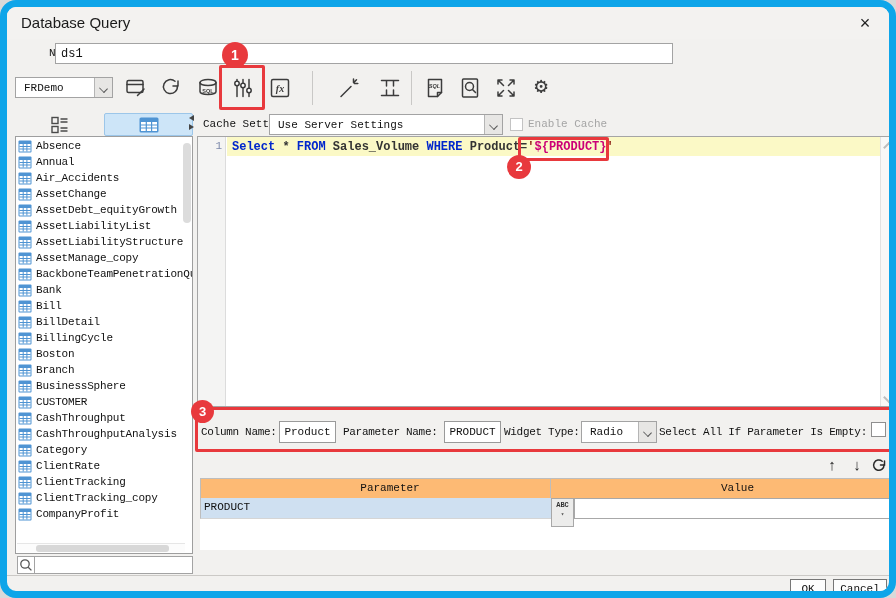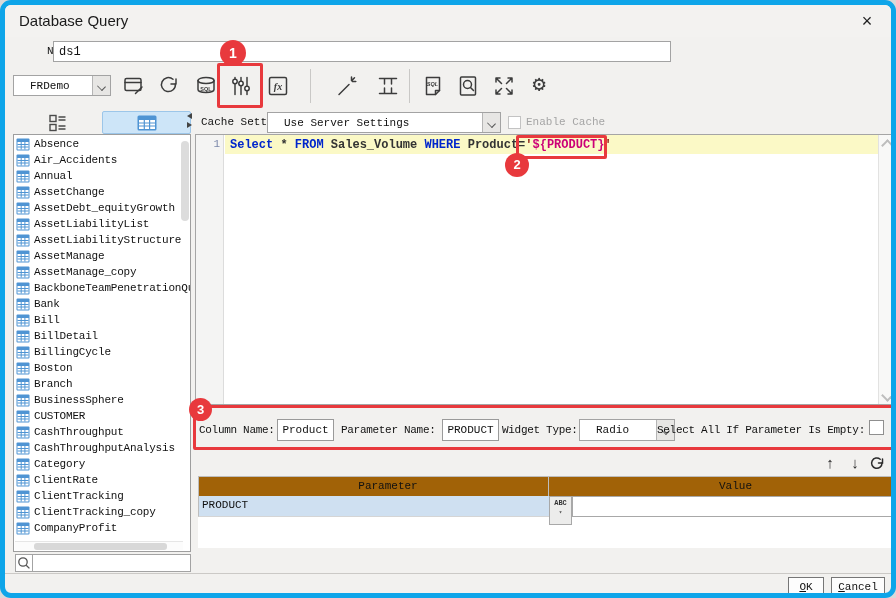--- a/index.html
+++ b/index.html
@@ -1,30 +1,30 @@
 <!DOCTYPE html>
 <html><head>
 <meta charset="utf-8">
 <style>
   * { box-sizing: border-box; margin: 0; padding: 0; }
   html,body { width:896px; height:598px; background:#d9d9d9; font-family:"Liberation Mono", monospace; }
-  .dialog { position:relative; width:896px; height:598px; background:#f2f1ef; border:5px solid #0ea5e9; border-radius:11px; overflow:hidden; }
+  .dialog { position:relative; width:896px; height:598px; background:#f2f1ef; border:7px solid #0ea5e9; border-radius:16px; overflow:hidden; }
 
   
   .titlebar { position:absolute; left:0; top:0; right:0; height:32px; background:#f3f2f0; }
   .title-text { position:absolute; left:14px; top:7px; font-family:"Liberation Sans", sans-serif; font-size:15px; color:#1b1b1b; }
   .close-btn { position:absolute; right:12px; top:5px; width:24px; height:22px; text-align:center; font-family:"Liberation Sans",sans-serif; font-size:18px; line-height:22px; color:#222; cursor:pointer; }
 
   
   .name-label { position:absolute; left:8px; top:40px; font-size:11px; color:#111;padding-left:34px; }
   .name-input { position:absolute; left:48px; top:36px; width:618px; height:21px; border:1px solid #a3a3a3; background:#fff; font-family:"Liberation Mono",monospace; font-size:12px; padding:8px 5px; color:#111; }
 
   
   .combo { position:absolute; height:21px; background:#fff; border:1px solid #a3a3a3; display:flex; align-items:center; }
-  .combo-text { flex:1; font-size:11px; color:#111; padding-left:16px; white-space:nowrap; overflow:hidden; }
+  .combo-text { flex:1; font-size:11px; color:#111; padding-left:8px; white-space:nowrap; overflow:hidden; }
   .combo-arrow { width:18px; height:100%; background:#e7e6e4; border-left:1px solid #b5b5b5; position:relative; }
   .combo-arrow::after { content:""; position:absolute; left:5px; top:7px; width:6px; height:6px; border-right:1.5px solid #555; border-bottom:1.5px solid #555; transform:rotate(45deg) scale(1,.8); }
   .conn-combo { left:8px; top:70px; width:98px; }
   .tool-btn { position:absolute; top:68px; width:26px; height:26px; display:flex; align-items:center; justify-content:center; }
   .tool-sep { position:absolute; top:64px; width:1px; height:34px; background:#c9c8c6; }
   .gear-glyph { font-size:22px; color:#3c3c3c; line-height:24px; }
 
   
   .ann-box { position:absolute; border:3px solid #e8393d; border-radius:2px; pointer-events:none; }
   .ann-circle { position:absolute; background:#e8393d; border-radius:50%; color:#fff; font-family:"Liberation Sans",sans-serif; font-weight:bold; text-align:center; pointer-events:none; z-index:30; }
@@ -67,21 +67,21 @@
   .ed-arrow.up::after { top:4px; transform:rotate(-135deg); }
   .ed-arrow.down::after { top:1px; transform:rotate(45deg); }
 
   
   .cfg-label { position:absolute; top:419px; font-size:11px; letter-spacing:-0.3px; color:#111; }
   .cfg-input { position:absolute; top:414px; height:22px; border:1px solid #9a9a9a; background:#fff; font-family:"Liberation Mono",monospace; font-size:11px; text-align:center; padding:0; color:#111; }
 
   
   .tbl-toolbar-icon { position:absolute; top:450px; width:20px; height:20px; text-align:center; font-size:15px; font-weight:bold; color:#2b2b2b; line-height:20px; }
   .tbl-viewport { position:absolute; left:193px; top:471px; width:696px; height:72px; background:#fff; }
-  .tbl-header { position:absolute; top:471px; height:30px; background:#a16207; border:1px solid #bdbdbd; font-size:11px; color:#111; text-align:center; line-height:18px;padding-left:29px; }
+  .tbl-header { position:absolute; top:471px; height:30px; background:#fdba74; border:1px solid #bdbdbd; font-size:11px; color:#111; text-align:center; line-height:18px;padding-left:29px; }
   .tbl-cell-param { position:absolute; left:193px; top:491px; width:351px; height:21px; background:#cfe0f1; border-left:1px solid #bdbdbd; border-bottom:1px solid #d5d5d5; font-size:11px; color:#111; padding:3px 0 0 3px; }
   .type-btn { position:absolute; left:544px; top:491px; width:23px; height:29px; background:#ececeb; border:1px solid #a8a8a8; font-size:7px; font-weight:bold; color:#333; text-align:center; line-height:9px; padding-top:2px; }
   .type-btn small { display:block; font-size:6px; color:#555; }
   .value-input { position:absolute; left:567px; top:491px; width:320px; height:21px; border:1px solid #a8a8a8; background:#fff; font-family:"Liberation Mono",monospace; font-size:11px; padding:0 4px; }
 
   
   .footer-sep { position:absolute; left:0; top:568px; width:896px; height:1px; background:#cbc9c6; }
   .btn { position:absolute; top:572px; height:20px; background:#fdfdfd; border:1px solid #767676; font-size:11px; color:#111; text-align:center; line-height:18px; }
   .btn::first-letter { text-decoration:underline; }
   svg .st { stroke:#3c3c3c; stroke-width:1.5; fill:none; stroke-linecap:round; stroke-linejoin:round; }
@@ -203,38 +203,38 @@
       </svg>
       <span class="table-item-label">Absence</span>
     </div>
 
     <div class="table-item">
       <svg width="14" height="13">
         <rect x="0.5" y="0.5" width="13" height="12" rx="1" fill="#4f94d3"></rect>
         <rect x="1.5" y="4" width="11" height="7.5" fill="#fff"></rect>
         <path d="M1.5 6.5 h11 M1.5 9 h11 M5.2 4 v7.5 M8.9 4 v7.5" stroke="#4f94d3" stroke-width="1"></path>
       </svg>
+      <span class="table-item-label">Annual</span>
+    </div>
+
+    <div class="table-item">
+      <svg width="14" height="13">
+        <rect x="0.5" y="0.5" width="13" height="12" rx="1" fill="#4f94d3"></rect>
+        <rect x="1.5" y="4" width="11" height="7.5" fill="#fff"></rect>
+        <path d="M1.5 6.5 h11 M1.5 9 h11 M5.2 4 v7.5 M8.9 4 v7.5" stroke="#4f94d3" stroke-width="1"></path>
+      </svg>
       <span class="table-item-label">Air_Accidents</span>
     </div>
 
     <div class="table-item">
       <svg width="14" height="13">
         <rect x="0.5" y="0.5" width="13" height="12" rx="1" fill="#4f94d3"></rect>
         <rect x="1.5" y="4" width="11" height="7.5" fill="#fff"></rect>
         <path d="M1.5 6.5 h11 M1.5 9 h11 M5.2 4 v7.5 M8.9 4 v7.5" stroke="#4f94d3" stroke-width="1"></path>
       </svg>
-      <span class="table-item-label">Annual</span>
-    </div>
-
-    <div class="table-item">
-      <svg width="14" height="13">
-        <rect x="0.5" y="0.5" width="13" height="12" rx="1" fill="#4f94d3"></rect>
-        <rect x="1.5" y="4" width="11" height="7.5" fill="#fff"></rect>
-        <path d="M1.5 6.5 h11 M1.5 9 h11 M5.2 4 v7.5 M8.9 4 v7.5" stroke="#4f94d3" stroke-width="1"></path>
-      </svg>
       <span class="table-item-label">AssetChange</span>
     </div>
 
     <div class="table-item">
       <svg width="14" height="13">
         <rect x="0.5" y="0.5" width="13" height="12" rx="1" fill="#4f94d3"></rect>
         <rect x="1.5" y="4" width="11" height="7.5" fill="#fff"></rect>
         <path d="M1.5 6.5 h11 M1.5 9 h11 M5.2 4 v7.5 M8.9 4 v7.5" stroke="#4f94d3" stroke-width="1"></path>
       </svg>
       <span class="table-item-label">AssetDebt_equityGrowth</span>
@@ -251,28 +251,20 @@
 
     <div class="table-item">
       <svg width="14" height="13">
         <rect x="0.5" y="0.5" width="13" height="12" rx="1" fill="#4f94d3"></rect>
         <rect x="1.5" y="4" width="11" height="7.5" fill="#fff"></rect>
         <path d="M1.5 6.5 h11 M1.5 9 h11 M5.2 4 v7.5 M8.9 4 v7.5" stroke="#4f94d3" stroke-width="1"></path>
       </svg>
       <span class="table-item-label">AssetLiabilityStructure</span>
     </div>
 
-    <div class="table-item">
-      <svg width="14" height="13">
-        <rect x="0.5" y="0.5" width="13" height="12" rx="1" fill="#4f94d3"></rect>
-        <rect x="1.5" y="4" width="11" height="7.5" fill="#fff"></rect>
-        <path d="M1.5 6.5 h11 M1.5 9 h11 M5.2 4 v7.5 M8.9 4 v7.5" stroke="#4f94d3" stroke-width="1"></path>
-      </svg>
-      <span class="table-item-label">AssetManage</span>
-    </div>
 
     <div class="table-item">
       <svg width="14" height="13">
         <rect x="0.5" y="0.5" width="13" height="12" rx="1" fill="#4f94d3"></rect>
         <rect x="1.5" y="4" width="11" height="7.5" fill="#fff"></rect>
         <path d="M1.5 6.5 h11 M1.5 9 h11 M5.2 4 v7.5 M8.9 4 v7.5" stroke="#4f94d3" stroke-width="1"></path>
       </svg>
       <span class="table-item-label">AssetManage_copy</span>
     </div>
 
@@ -455,21 +447,21 @@
       <div class="ed-arrow up" style="top:2px"></div>
       <div class="ed-arrow down" style="bottom:2px"></div>
     </div>
   </div>
 
   <span class="cfg-label" style="left:194px">Column Name:</span>
   <input class="cfg-input" style="left: 272px; width: 57px;" value="Product">
   <span class="cfg-label" style="left:336px">Parameter Name:</span>
   <input class="cfg-input" style="left: 437px; width: 57px;" value="PRODUCT">
   <span class="cfg-label" style="left:497px">Widget Type:</span>
-  <div class="combo" style="left:574px; top:414px; width:96px; height:22px;">
+  <div class="combo" style="left:574px; top:414px; width:76px; height:22px;">
     <span class="combo-text">Radio</span>
     <span class="combo-arrow"></span>
   </div>
   <span class="cfg-label" style="left:652px">Select All If Parameter Is Empty:</span>
   <div class="checkbox" style="left:864px; top:415px; width:15px; height:15px;"></div>
 
   <div class="tbl-toolbar-icon" style="left:815px">↑</div>
   <div class="tbl-toolbar-icon" style="left:840px">↓</div>
   <div class="tbl-toolbar-icon" style="left:862px">
     <svg width="18" height="18">

